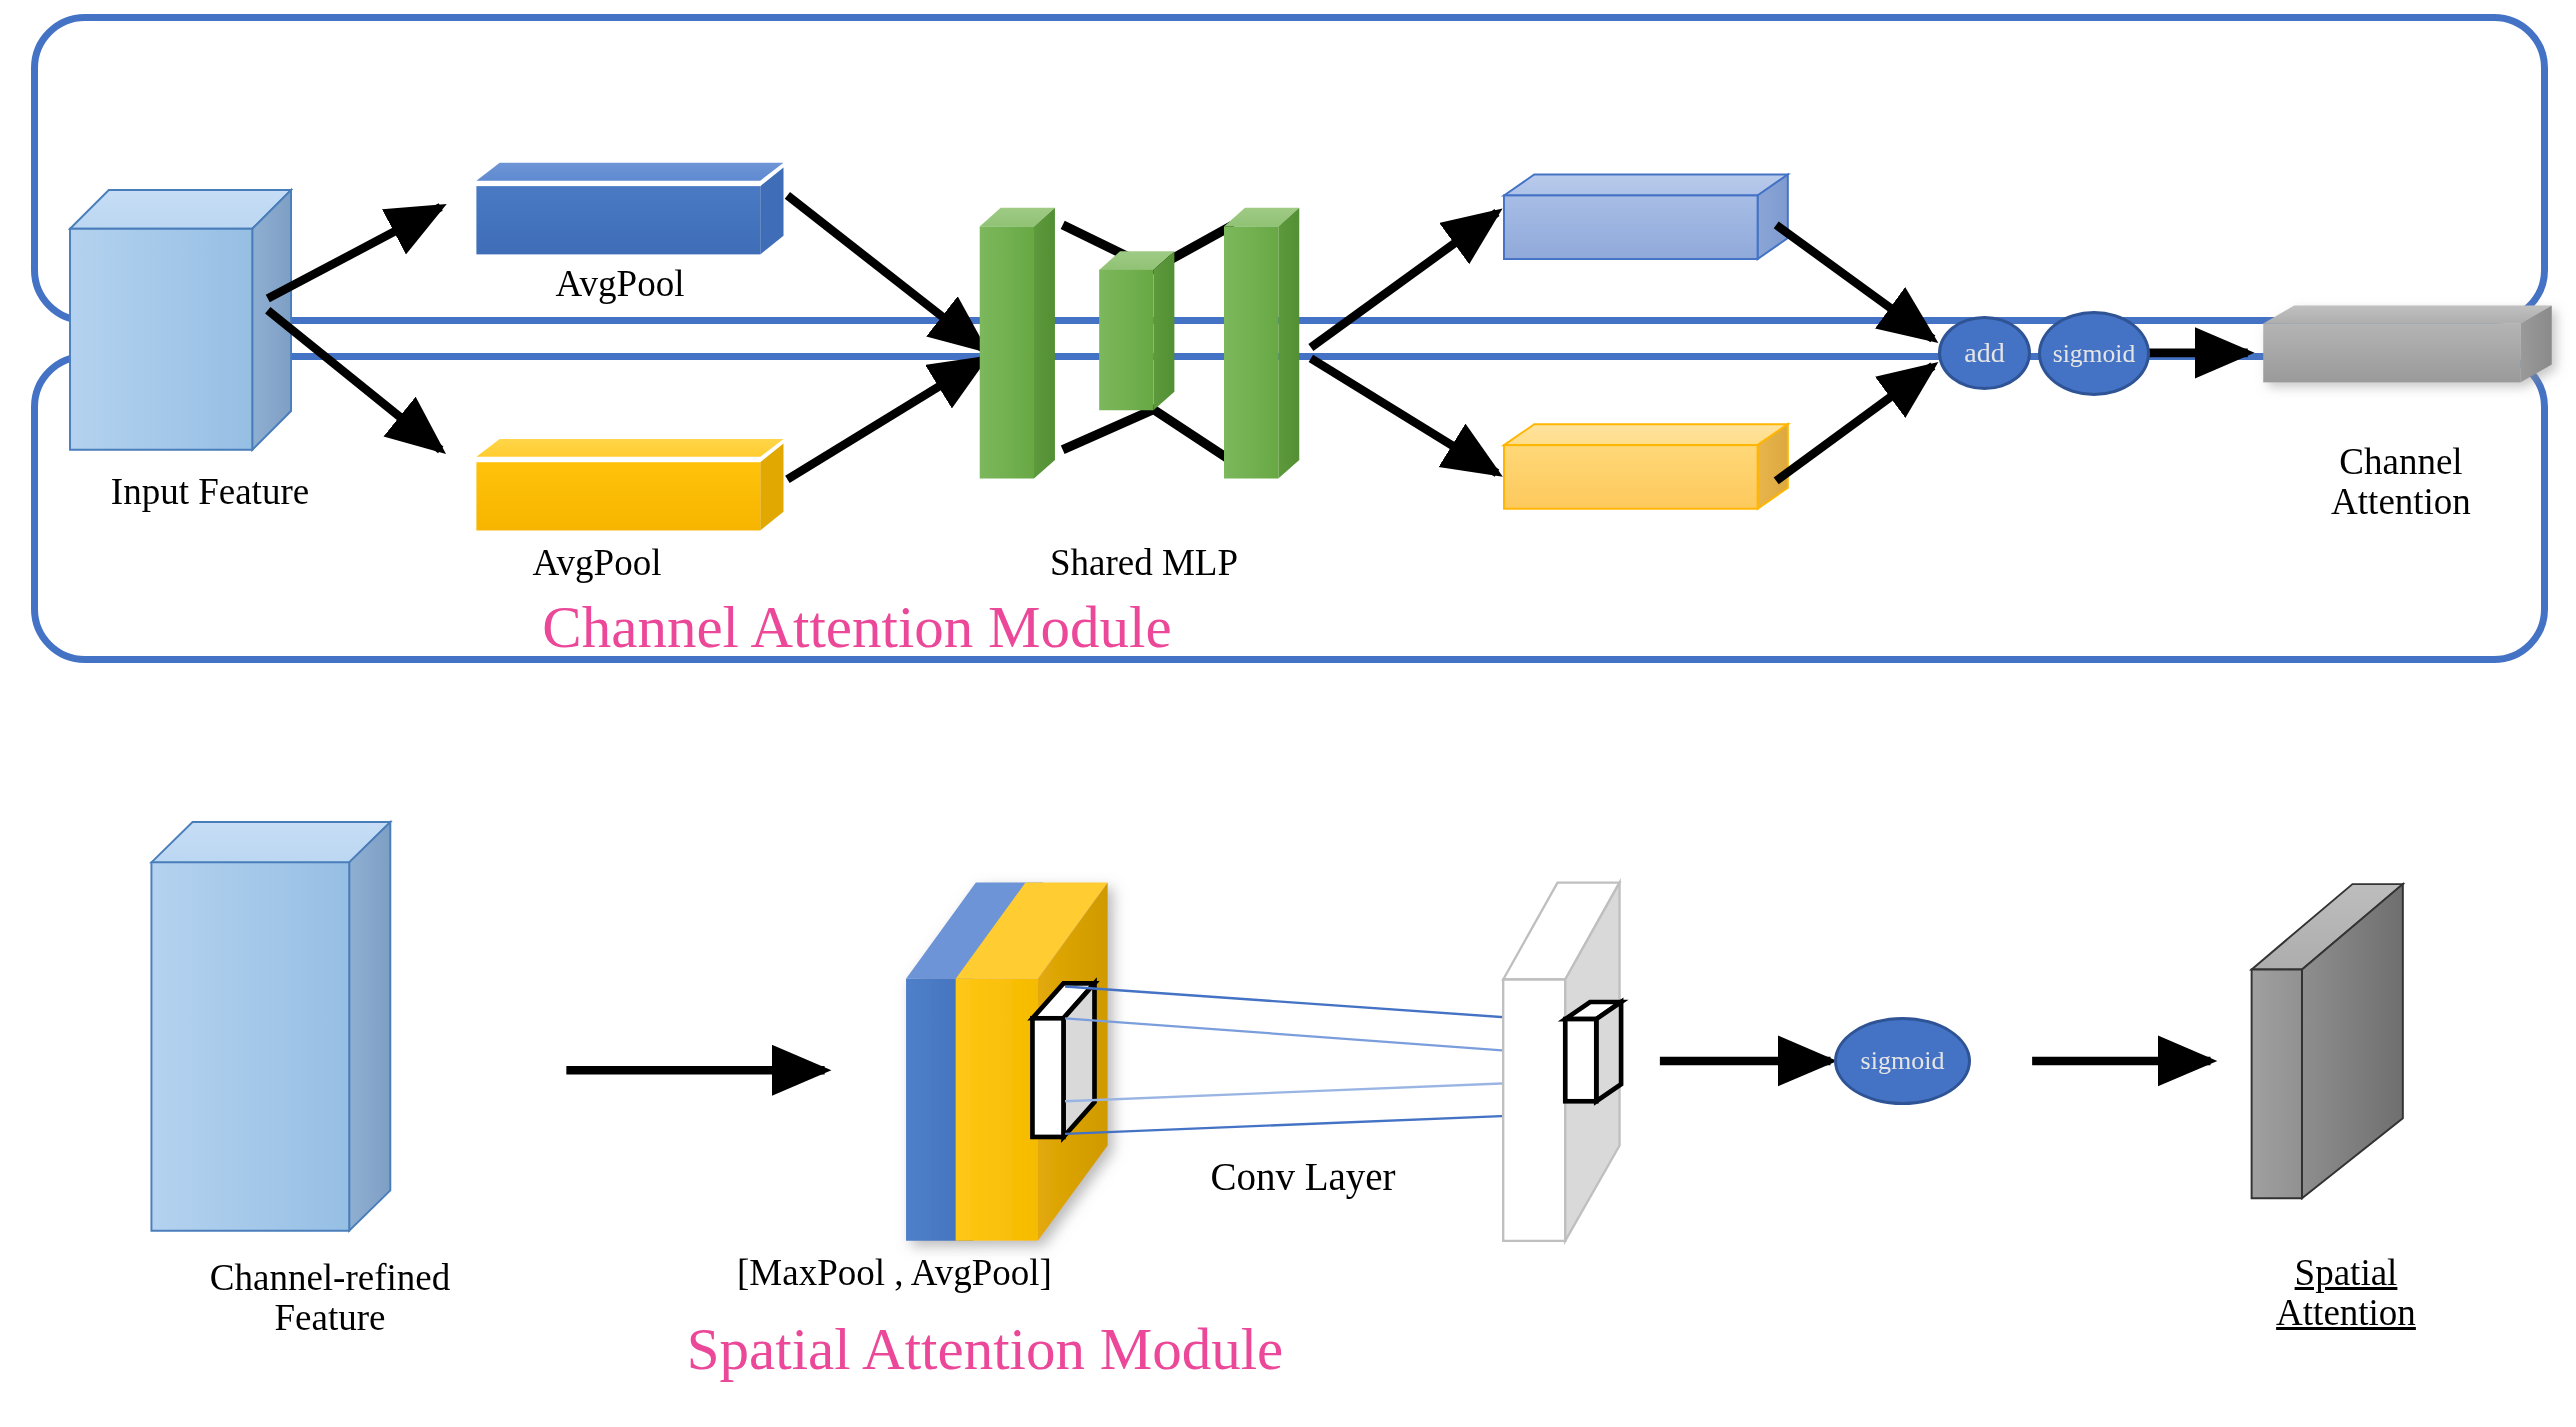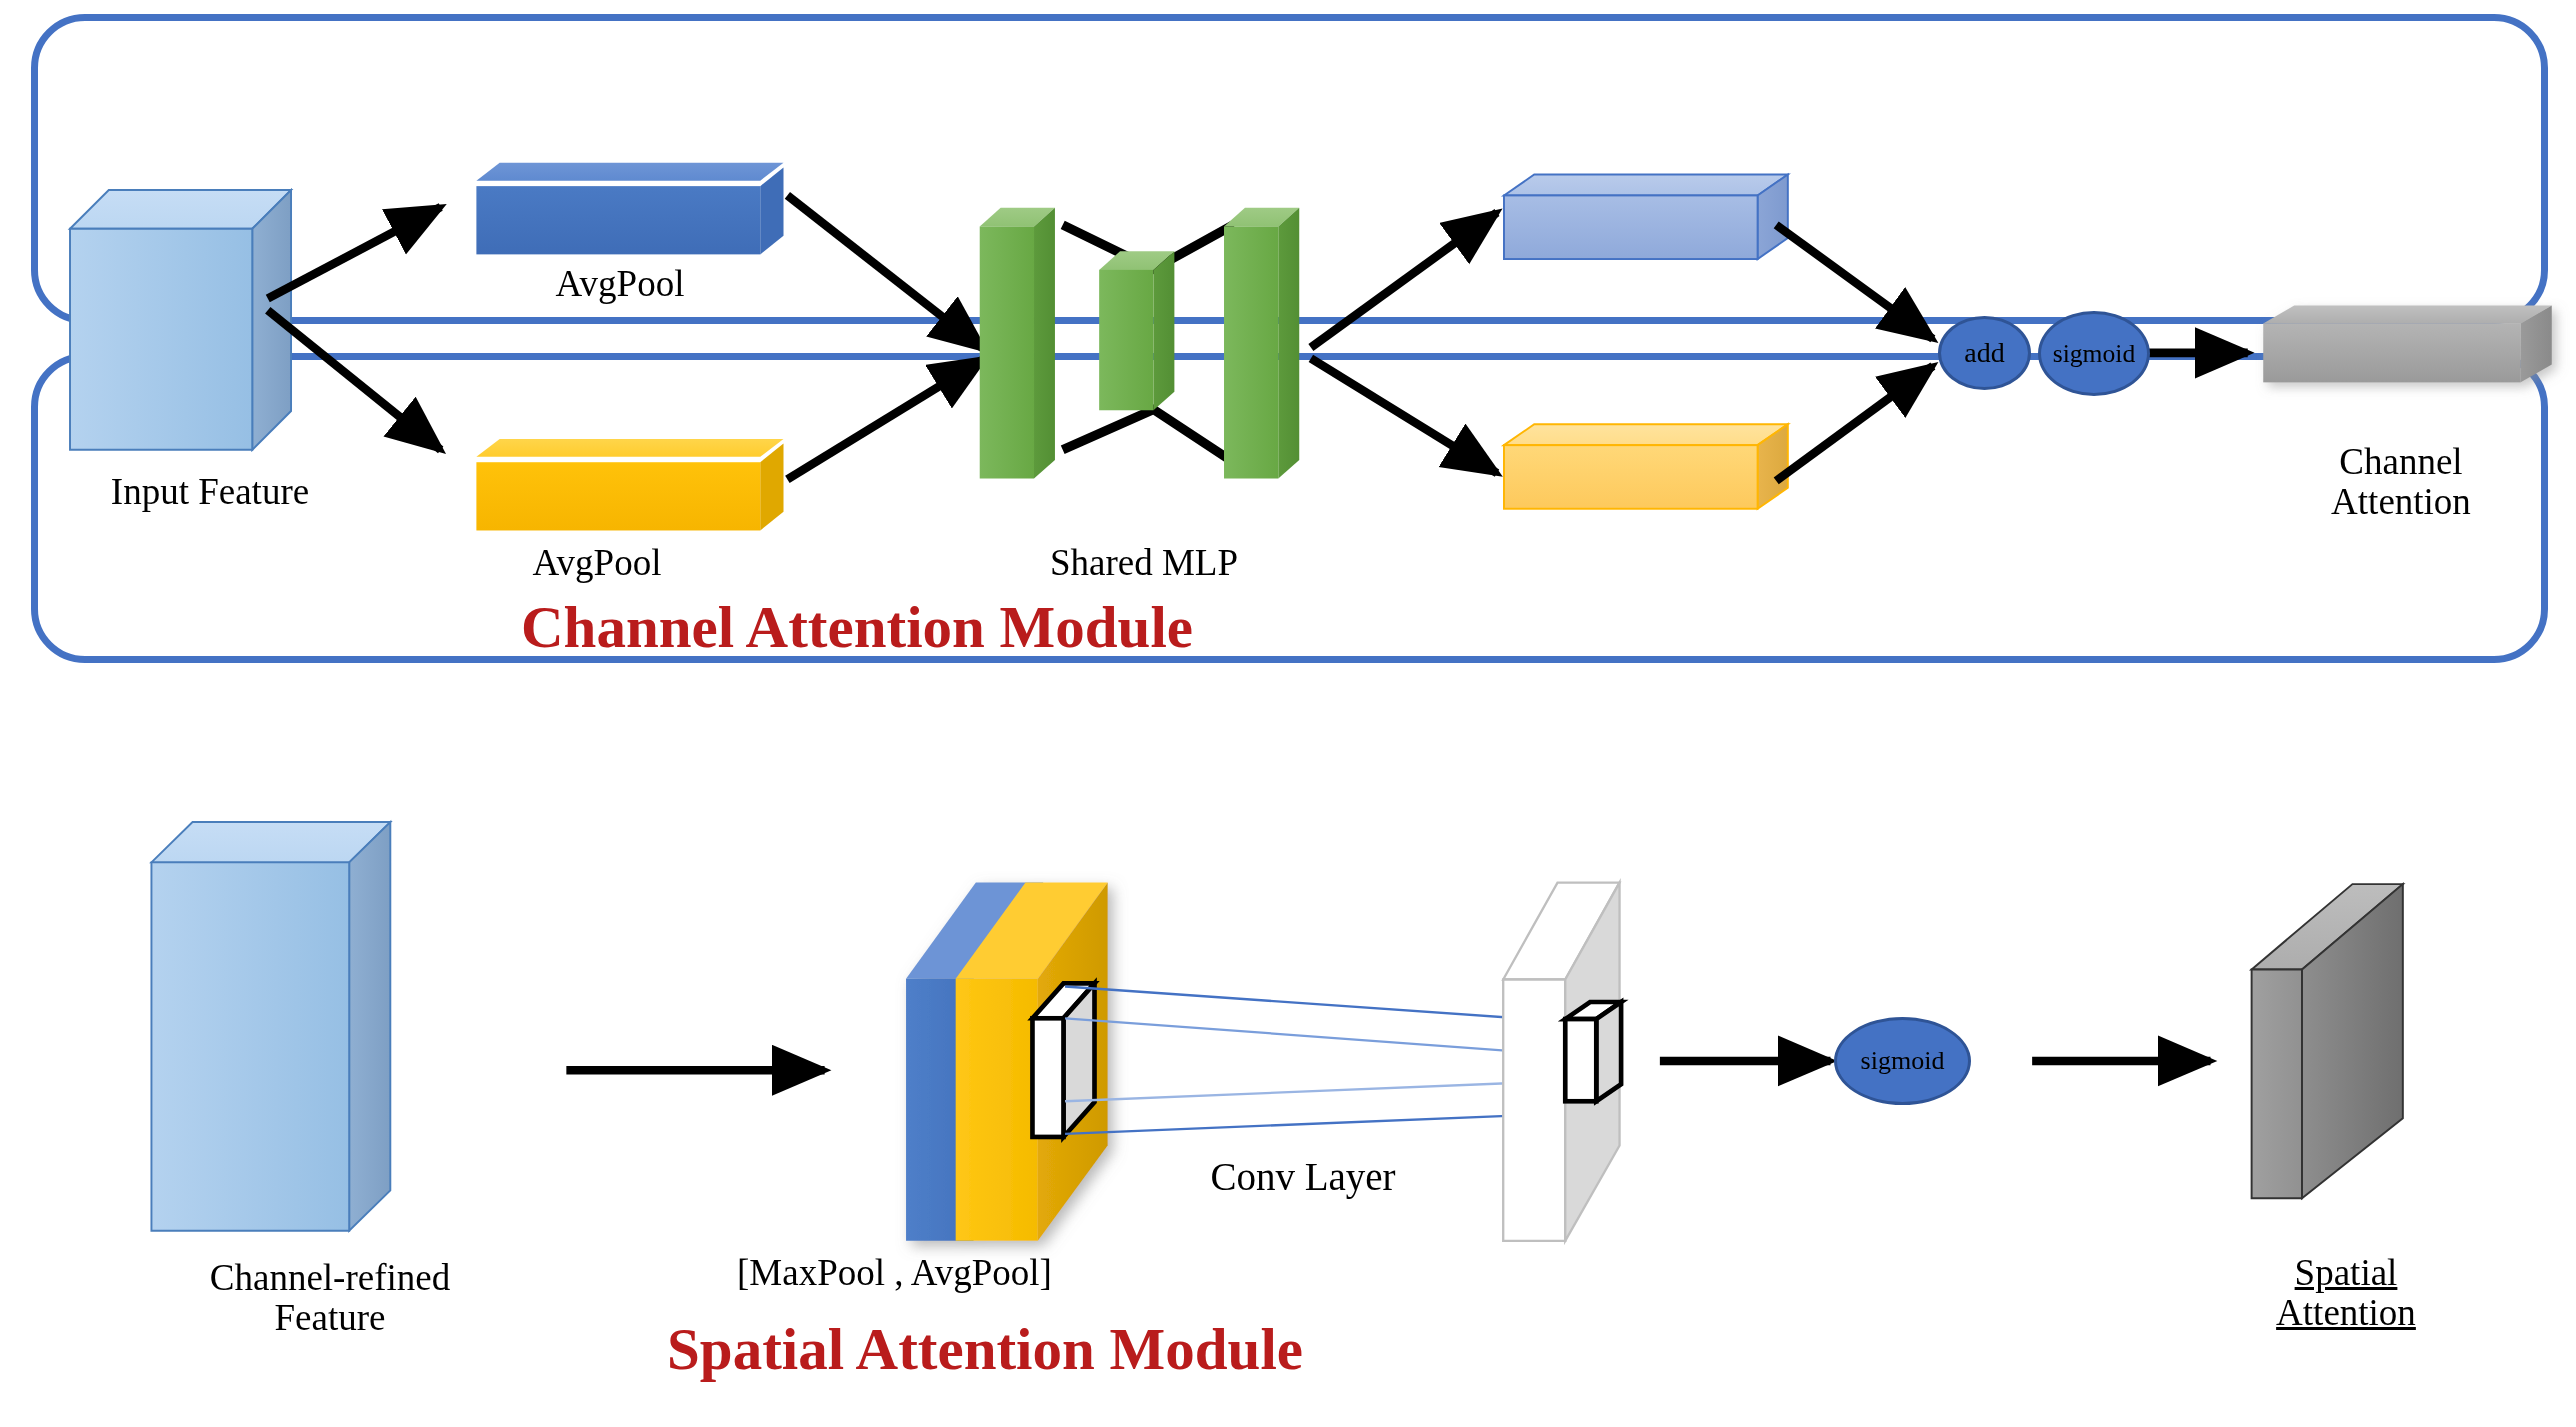--- a/index.html
+++ b/index.html
@@ -30,42 +30,41 @@
   .label {
     position: absolute;
     color: #000000;
     text-align: center;
     white-space: pre;
     line-height: 1.08;
     font-family: "Liberation Serif", "DejaVu Serif", serif;
   }
   .module-title {
     position: absolute;
-    color: #b91c1c;
+    color: #ec4899;
     text-align: center;
     white-space: nowrap;
     font-family: "Liberation Serif", "DejaVu Serif", serif;
-    font-weight: bold;
   }
   .svg-layer {
     position: absolute;
     left: 0; top: 0;
     width: 2576px;
     height: 1427px;
     pointer-events: none;
   }
   .ellipse-node {
     position: absolute;
     display: flex;
     align-items: center;
     justify-content: center;
     border-radius: 50%;
     background: #4472c4;
     border: 3.9px solid #2f5496;
-    color: #000000;
+    color: #e5e5e5;
     font-family: "Liberation Serif", "DejaVu Serif", serif;
     box-sizing: border-box;
   }
 </style>
 </head>
 <body>
 
 <div id="canvas">
 
   <div class="module-frame" id="frame-channel"></div>

